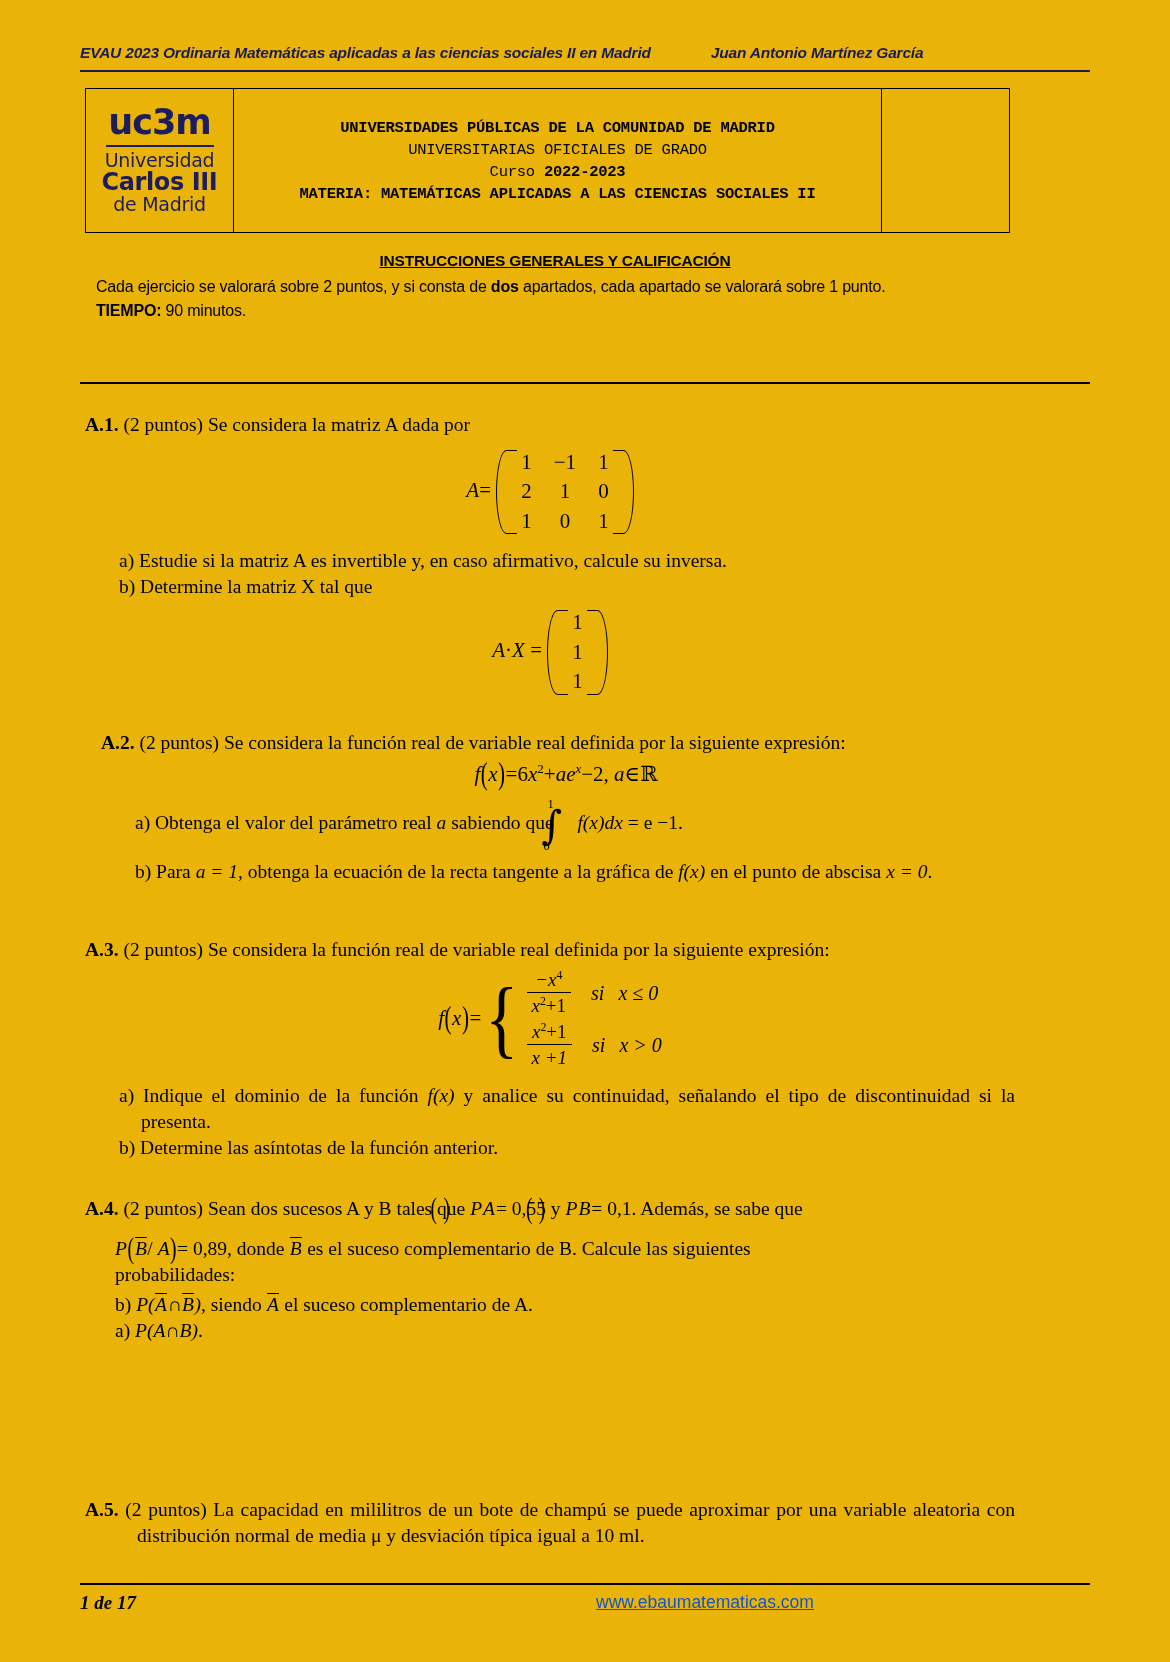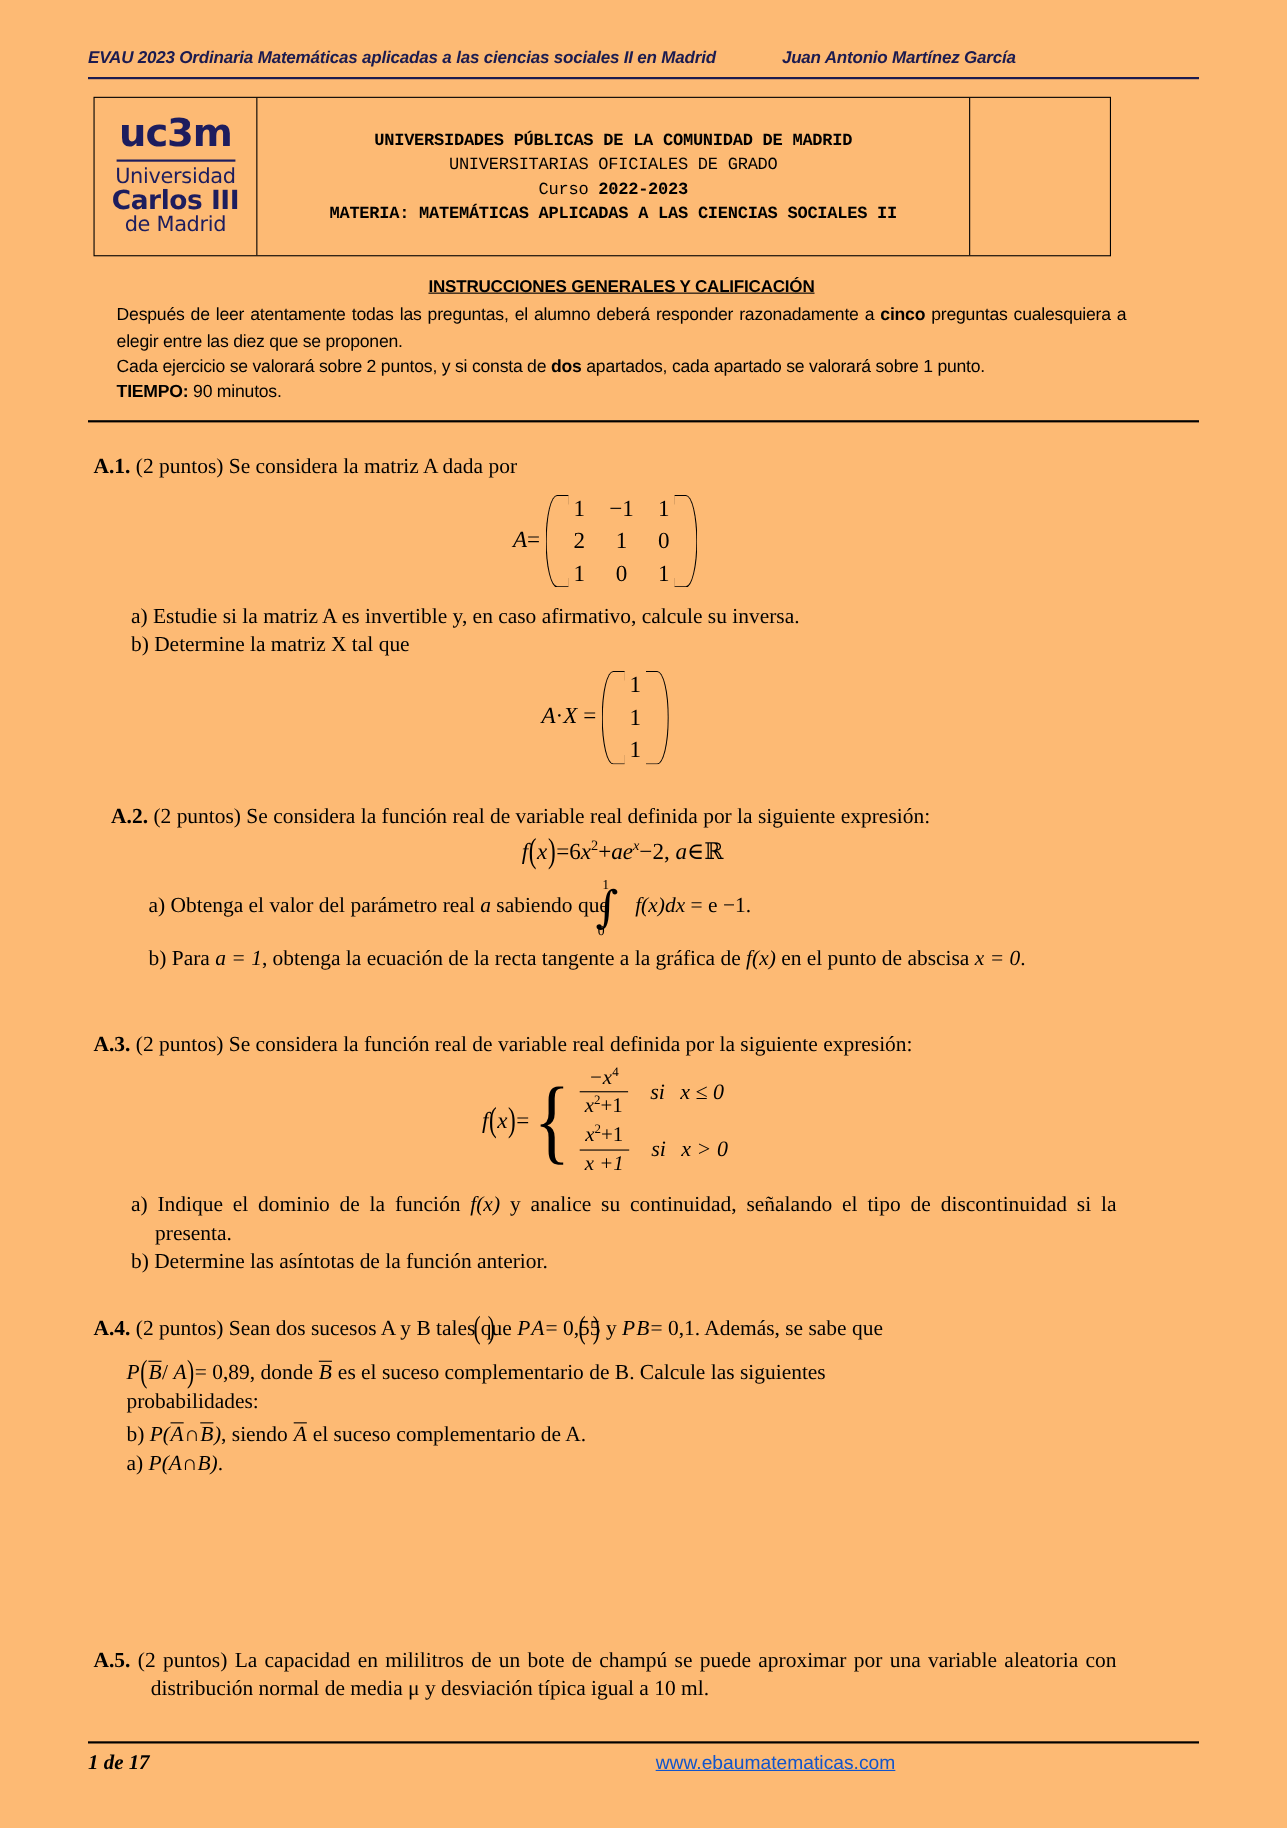--- a/index.html
+++ b/index.html
@@ -5,21 +5,21 @@
   html, body {
     margin: 0;
     padding: 0;
     background: #ffffff;
   }
   .page {
     position: relative;
     width: 1170px;
     height: 1662px;
     margin: 0 auto;
-    background: #fdba74;
+    background: #eab308;
     font-family: "Liberation Serif", "DejaVu Serif", serif;
     color: #000000;
     box-sizing: border-box;
     overflow: hidden;
   }
 
   
   .run-header {
     position: absolute;
     left: 80px;
@@ -128,21 +128,20 @@
 
   
   .instr {
     position: absolute;
     left: 96px;
     top: 250px;
     width: 918px;
     font-family: "Liberation Sans", "DejaVu Sans", sans-serif;
     font-size: 16px;
     line-height: 1.45;
-    margin-left: 10px;
   }
   .instr-title {
     text-align: center;
     font-weight: bold;
     font-size: 15.5px;
     text-decoration: underline;
     margin-bottom: 3px;
     letter-spacing: -0.2px;
   }
   .instr p {
@@ -367,21 +366,20 @@
       <div class="ln b">UNIVERSIDADES PÚBLICAS DE LA COMUNIDAD DE MADRID</div>
       <div class="ln">UNIVERSITARIAS OFICIALES DE GRADO</div>
       <div class="ln"><span>Curso </span><b>2022-2023</b></div>
       <div class="ln b"><span>MATERIA</span><span>: MATEMÁTICAS APLICADAS A LAS CIENCIAS SOCIALES II</span></div>
     </div>
     <div class="tt-right"></div>
   </div>
 
   <div class="instr">
     <div class="instr-title">INSTRUCCIONES GENERALES Y CALIFICACIÓN</div>
-    <p class="just"><span>Después de leer atentamente todas las preguntas, el alumno deberá responder razonadamente a </span><b>cinco</b><span> preguntas cualesquiera a elegir entre las diez que se proponen.</span></p>
     <p><span>Cada ejercicio se valorará sobre 2 puntos, y si consta de </span><b>dos</b><span> apartados, cada apartado se valorará sobre 1 punto.</span></p>
     <p><b>TIEMPO:</b><span> 90 minutos.</span></p>
   </div>
   <div class="instr-rule"></div>
 
   <div class="q" style="left:85px; top:412px; width:930px;">
     <p class="hang">
       <span class="lead">A.1.</span>
       <span>(2 puntos)</span><span> Se considera la matriz A dada por</span>
     </p>

